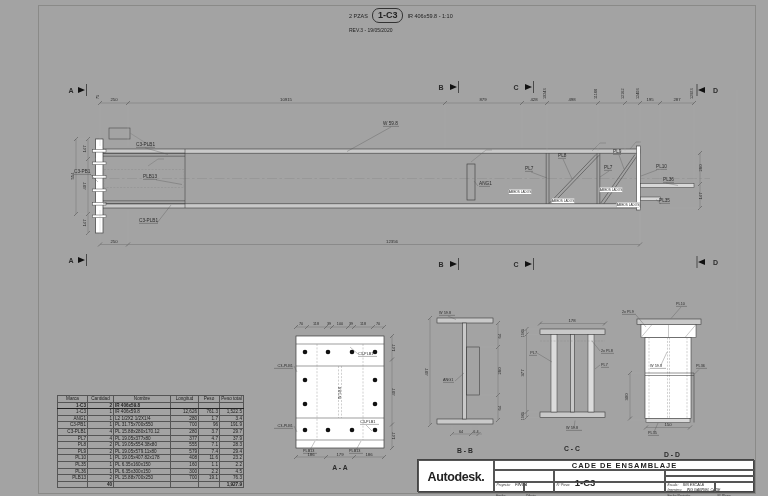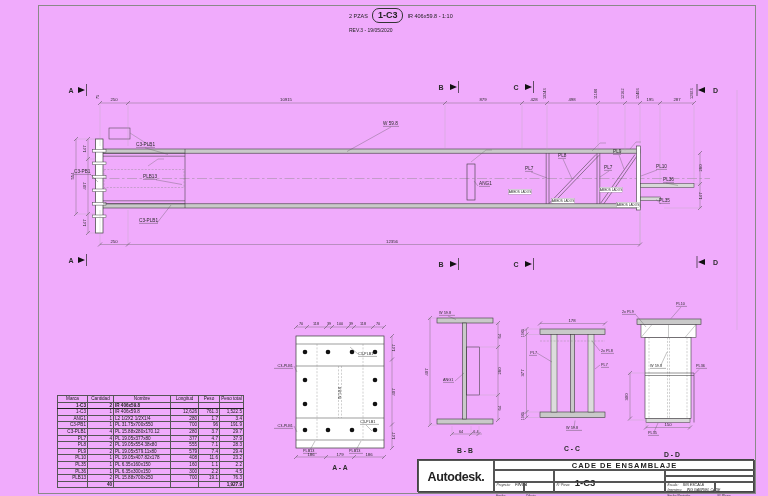--- a/index.html
+++ b/index.html
@@ -1,16 +1,16 @@
 <!DOCTYPE html>
 <html><head>
 <meta charset="utf-8">
 <style>
   html,body{margin:0;padding:0;background:#ededeb;}
-  #canvas{position:relative;width:768px;height:496px;background:#f0abfc;overflow:hidden;
+  #canvas{position:relative;width:768px;height:496px;background:#a3a3a3;overflow:hidden;
           font-family:"Liberation Sans",sans-serif;color:#222;}
   #frame{position:absolute;left:38px;top:5px;width:716px;height:487px;border:1px solid #8a8a88;}
   svg{position:absolute;left:0;top:0;}
   svg text{font-family:"Liberation Sans",sans-serif;fill:#2b2b2b;}
   .d{font-size:4.3px;} .s{font-size:3.8px;} .xs{font-size:3.2px;}
   .l{font-size:4.7px;} .t{font-size:6.8px;font-weight:bold;} .m{font-size:7px;font-weight:bold;}
   .w{font-size:3.1px;}
   .hdr{position:absolute;left:349px;top:8px;display:flex;align-items:center;gap:4px;}
   .hdr .qty,.hdr .prof{font-size:5.5px;}
   .hdr .pill{border:1px solid #333;border-radius:7px;padding:0 5px;font-size:9px;font-weight:bold;line-height:13px;}

